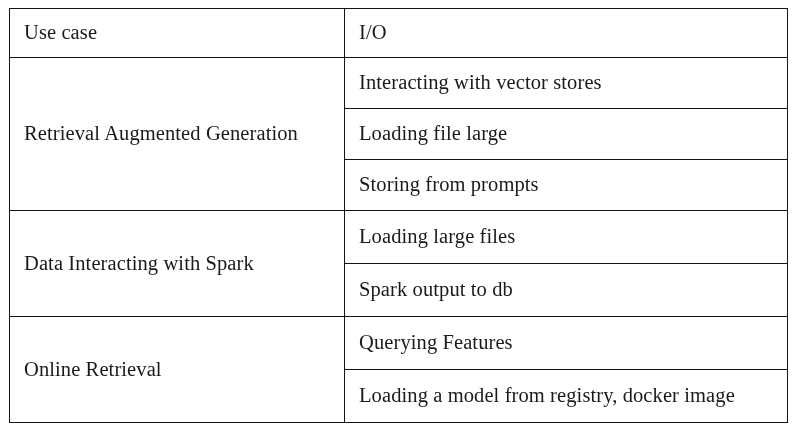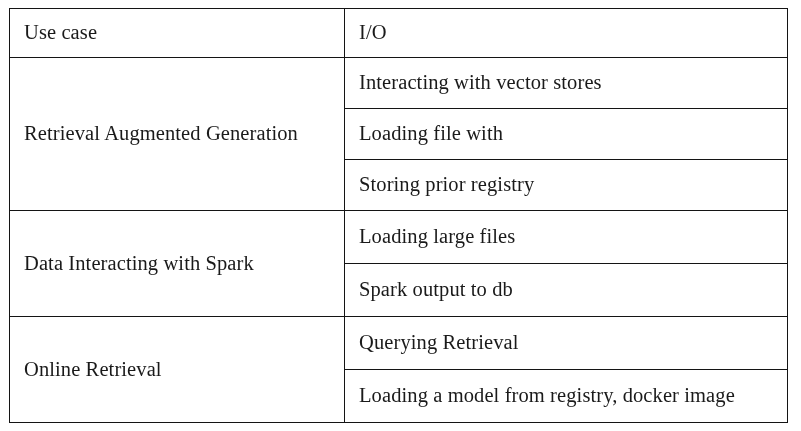--- a/index.html
+++ b/index.html
@@ -88,37 +88,37 @@
         <tr>
           <td class="head-cell">Use case</td>
           <td class="head-cell">I/O</td>
         </tr>
 
         <tr>
           <td class="group-cell" rowspan="3">Retrieval Augmented Generation</td>
           <td class="io-cell">Interacting with vector stores</td>
         </tr>
         <tr>
-          <td class="io-cell">Loading file with</td>
+          <td class="io-cell">Loading file large</td>
         </tr>
         <tr>
-          <td class="io-cell">Storing prior registry</td>
+          <td class="io-cell">Storing from prompts</td>
         </tr>
 
         <tr>
           <td class="group-cell" rowspan="2">Data Interacting with Spark</td>
           <td class="io-cell tall">Loading large files</td>
         </tr>
         <tr>
           <td class="io-cell tall">Spark output to db</td>
         </tr>
 
         <tr>
           <td class="group-cell" rowspan="2">Online Retrieval</td>
-          <td class="io-cell tall">Querying Retrieval</td>
+          <td class="io-cell tall">Querying Features</td>
         </tr>
         <tr>
           <td class="io-cell tall">Loading a model from registry, docker image</td>
         </tr>
 
       </tbody>
     </table>
   </div>
 </div>
 

